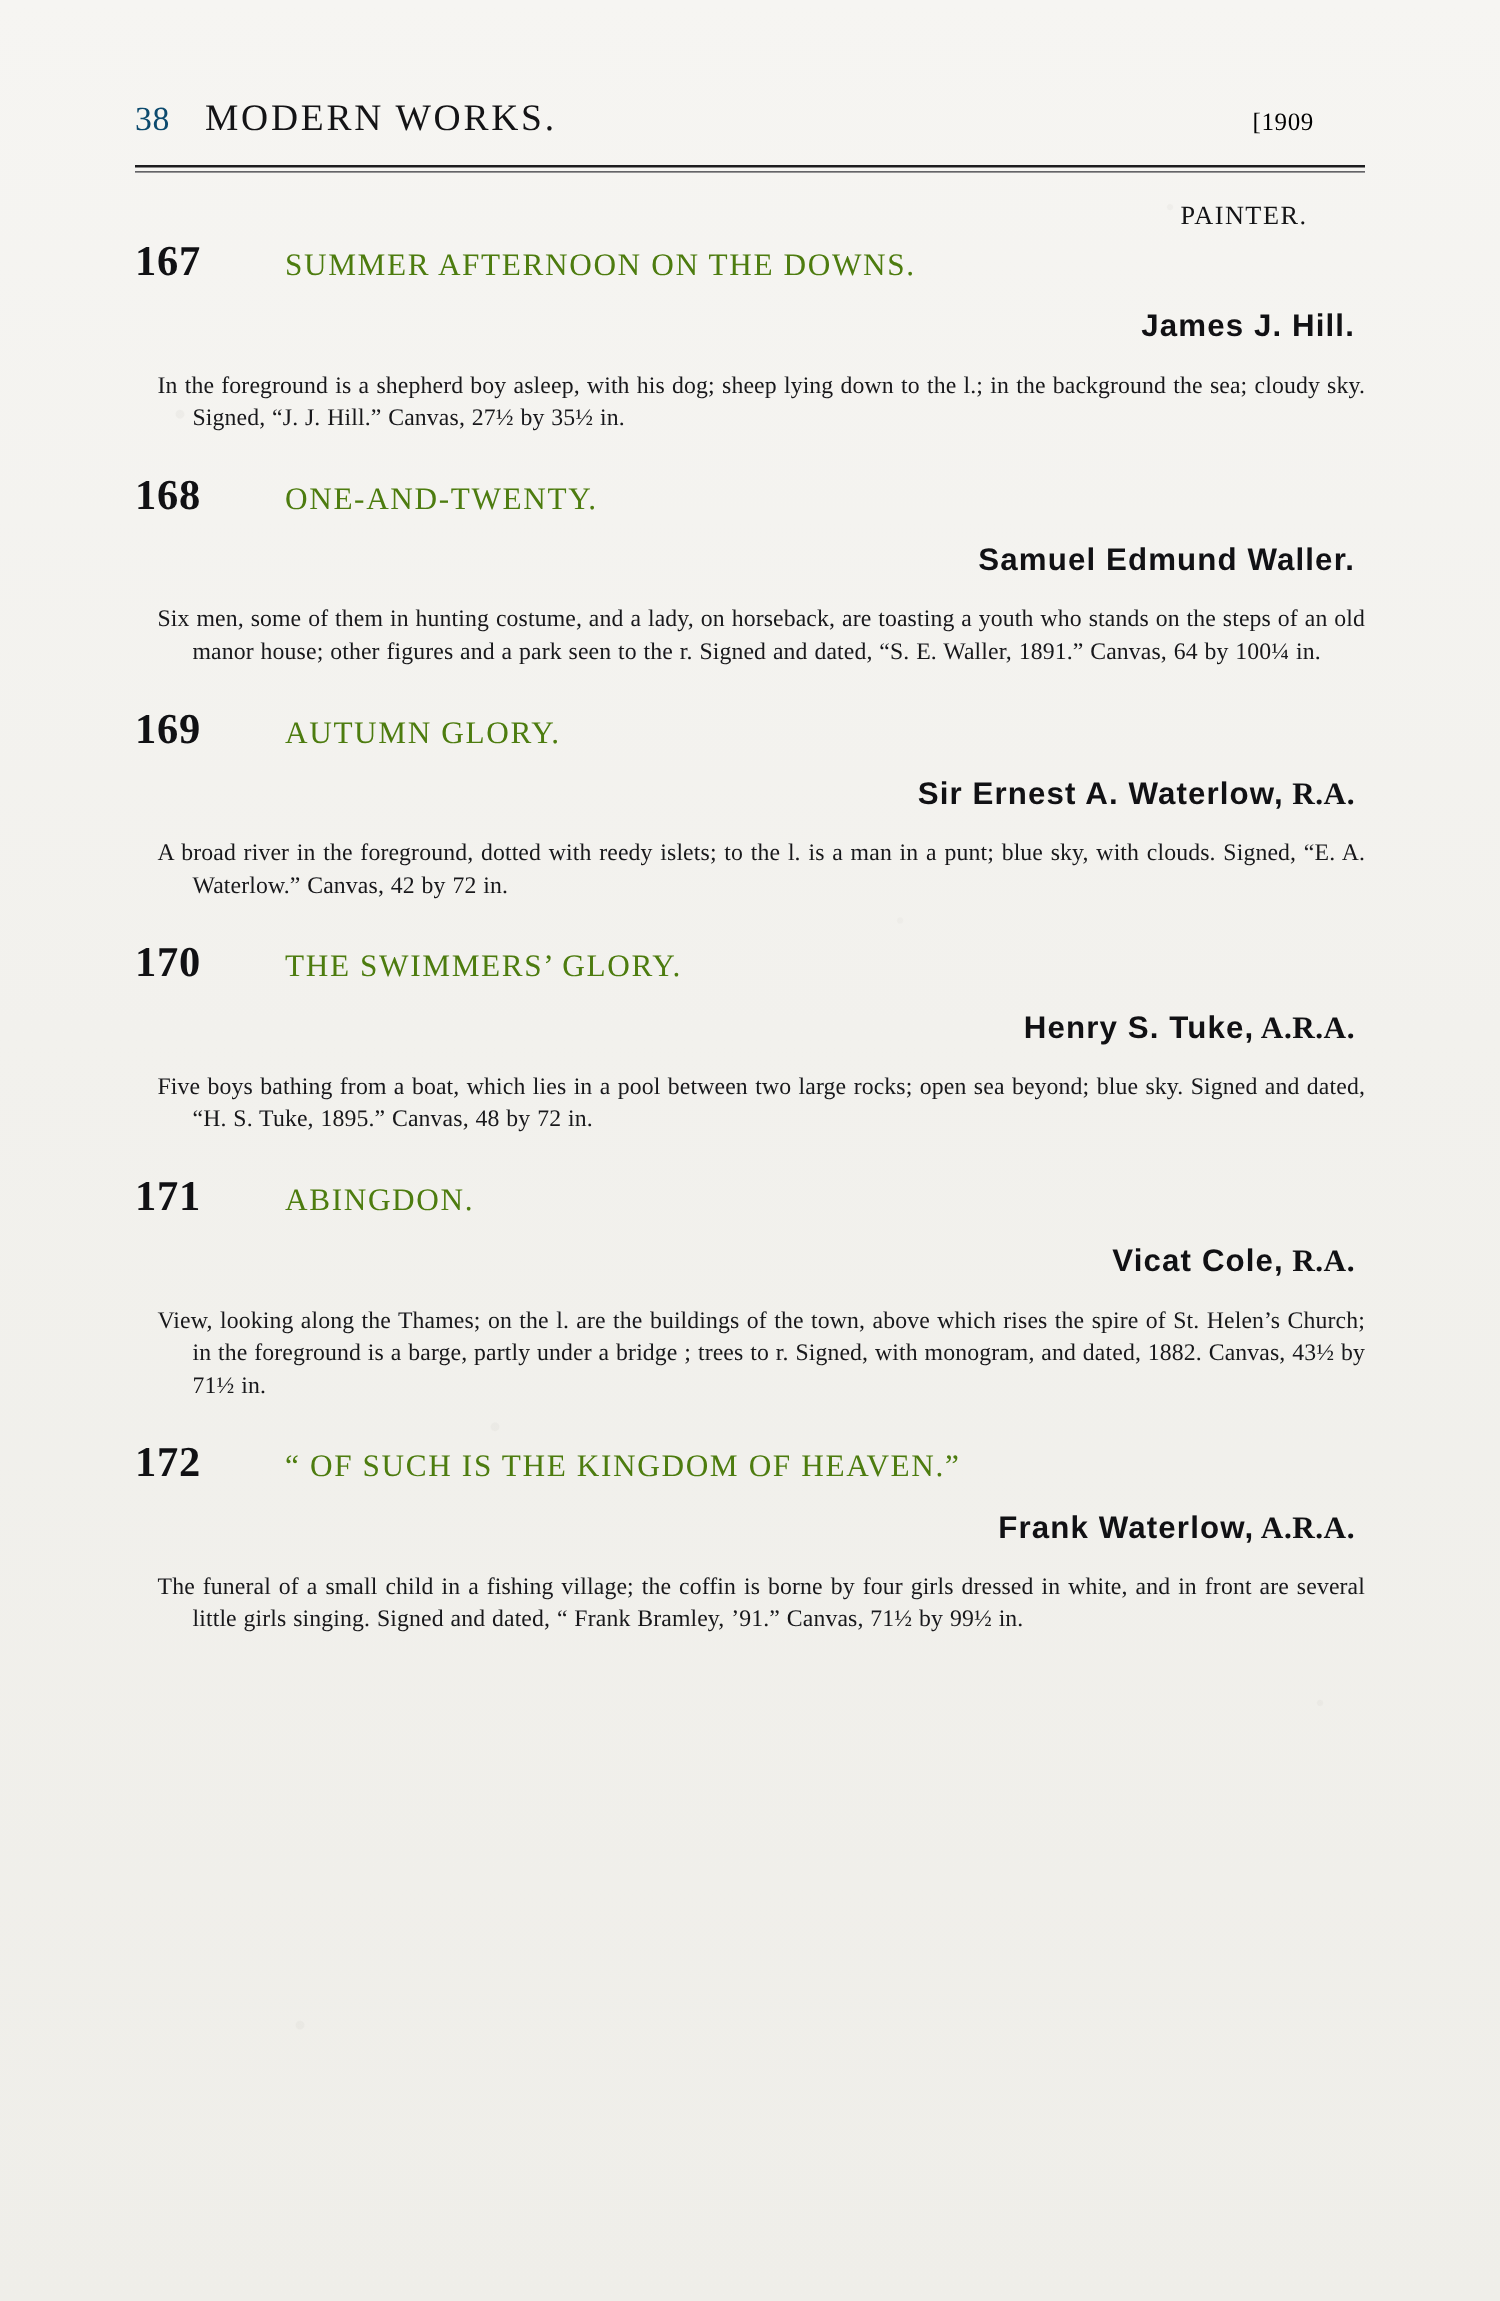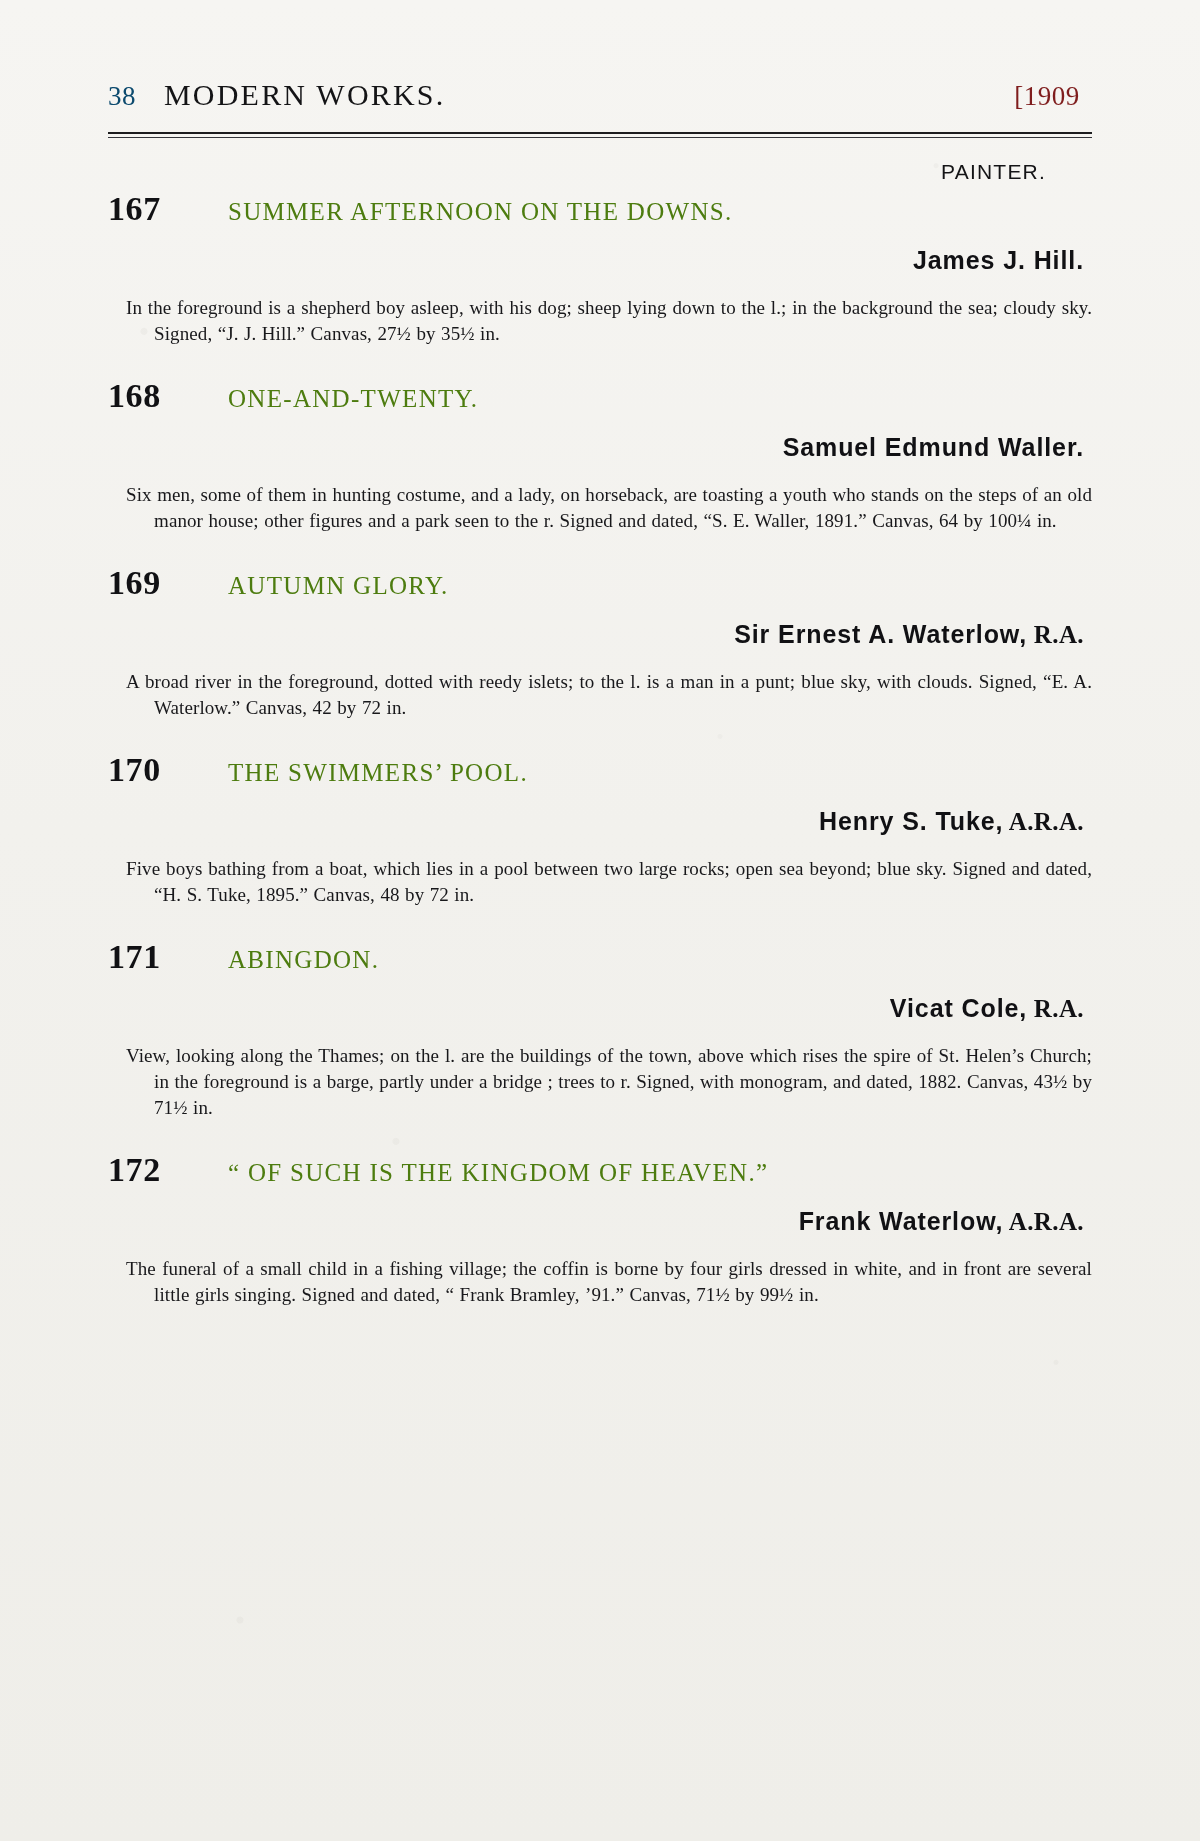--- a/index.html
+++ b/index.html
@@ -54,39 +54,39 @@
   }
   .head-title {
     font-size: 30px;
     letter-spacing: 2.2px;
     font-weight: 400;
     color: #141416;
     flex: 1;
     margin-left: -34px;
   }
   .head-year {
-    font-size: 27px;
+    font-size: 20px;
     letter-spacing: 0.5px;
-    color: #7f1d1d;
+    color: #000000;
     min-width: 90px;
-    text-align: center;
+    text-align: left;
   }
 
   .rule-double {
     margin-top: 10px;
     border-top: 2px solid #1d1d1f;
     border-bottom: 1px solid #34343a;
     height: 3px;
     box-sizing: content-box;
   }
 
   
   .section-annotation {
     text-align: right;
-    font-family: Liberation Sans, sans-serif;
+    font-family: Liberation Serif, serif;
     font-size: 21px;
     letter-spacing: 1.2px;
     font-weight: 500;
     color: #141416;
     margin-top: 22px;
     padding-right: 46px;
   }
 
   
   .entry {
@@ -183,21 +183,21 @@
         <div class="entry-head">
           <div class="entry-number">169</div>
           <div class="entry-title">AUTUMN GLORY.</div>
         </div>
         <div class="entry-artist"><span>Sir Ernest A. Waterlow,</span><span class="suffix"> R.A.</span></div>
         <div class="entry-desc">A broad river in the foreground, dotted with reedy islets; to the l. is a man in a punt; blue sky, with clouds.  Signed, “E. A. Waterlow.” Canvas, 42 by 72 in.</div>
       </div>
       <div class="entry">
         <div class="entry-head">
           <div class="entry-number">170</div>
-          <div class="entry-title">THE SWIMMERS’ POOL.</div>
+          <div class="entry-title">THE SWIMMERS’ GLORY.</div>
         </div>
         <div class="entry-artist"><span>Henry S. Tuke,</span><span class="suffix"> A.R.A.</span></div>
         <div class="entry-desc">Five boys bathing from a boat, which lies in a pool between two large rocks;  open sea beyond;  blue sky.  Signed and dated, “H. S. Tuke, 1895.”  Canvas, 48 by 72 in.</div>
       </div>
       <div class="entry">
         <div class="entry-head">
           <div class="entry-number">171</div>
           <div class="entry-title">ABINGDON.</div>
         </div>
         <div class="entry-artist"><span>Vicat Cole,</span><span class="suffix"> R.A.</span></div>

